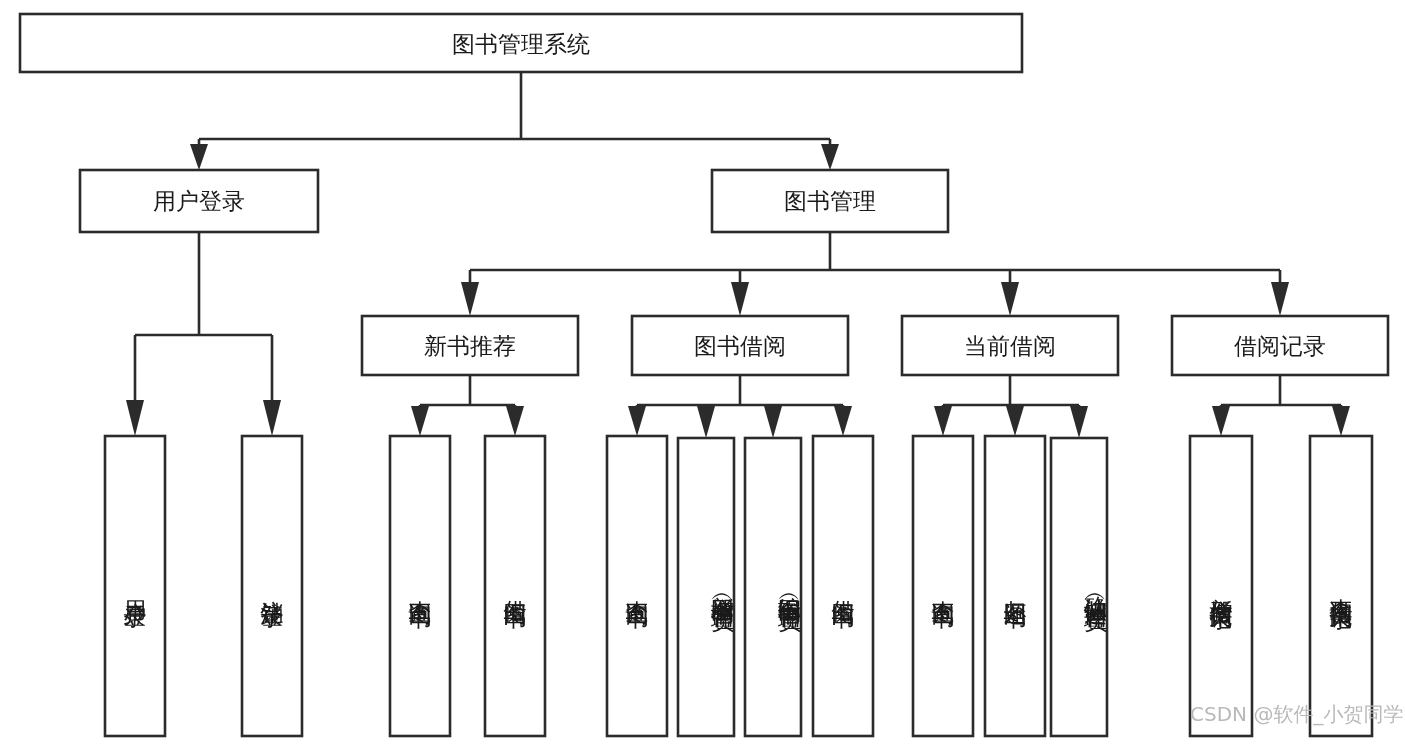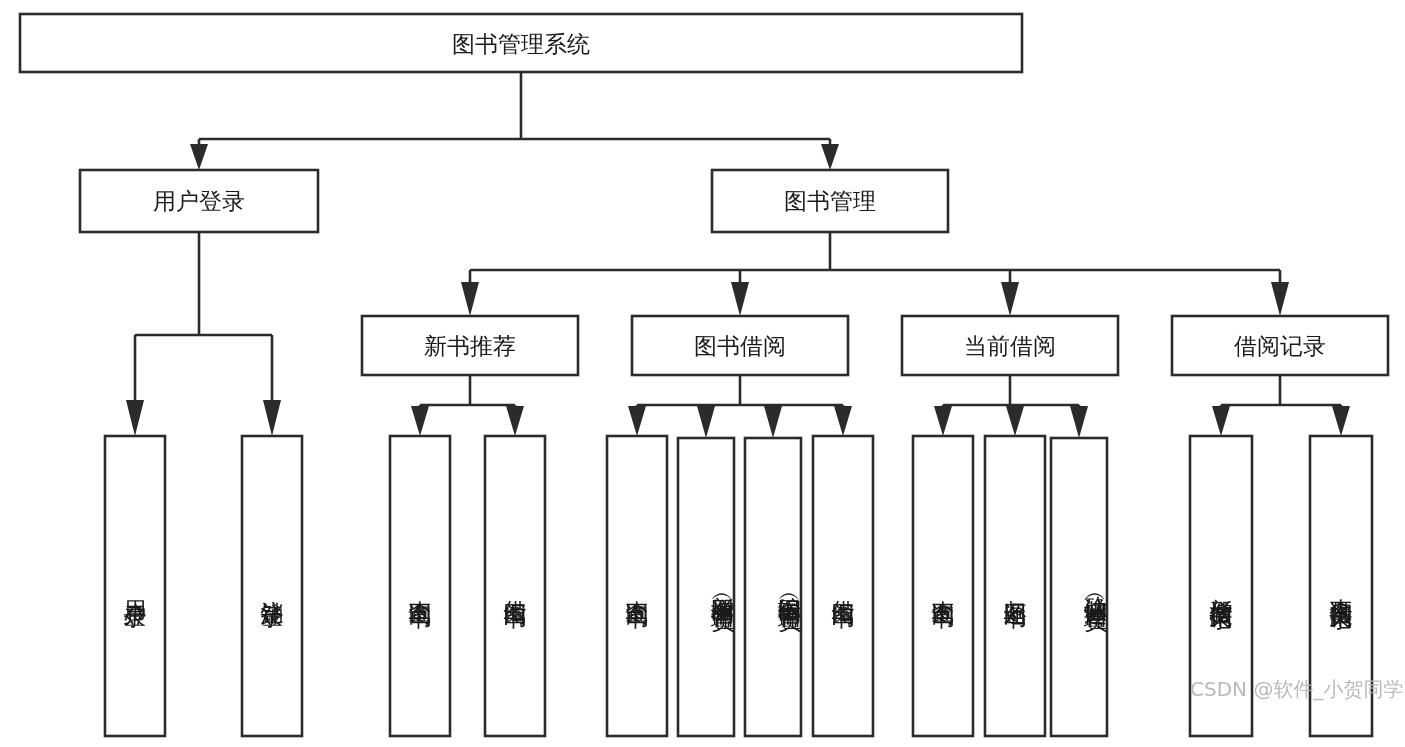--- a/index.html
+++ b/index.html
@@ -63,21 +63,21 @@
     justify-content: center;
     pointer-events: none;
     user-select: none;
   }
   .watermark {
     position: absolute;
     font-family: "DejaVu Sans", "Liberation Sans", sans-serif;
     font-size: 20px;
     color: #b9b9b9;
     left: 1190px;
-    top: 676px;
+    top: 701px;
     white-space: pre;
     user-select: none;
   }
 </style>
 </head>
 <body>
 
 <div id="diagram-root">
 
   <svg id="flowchart" viewBox="0 0 1405 747">

